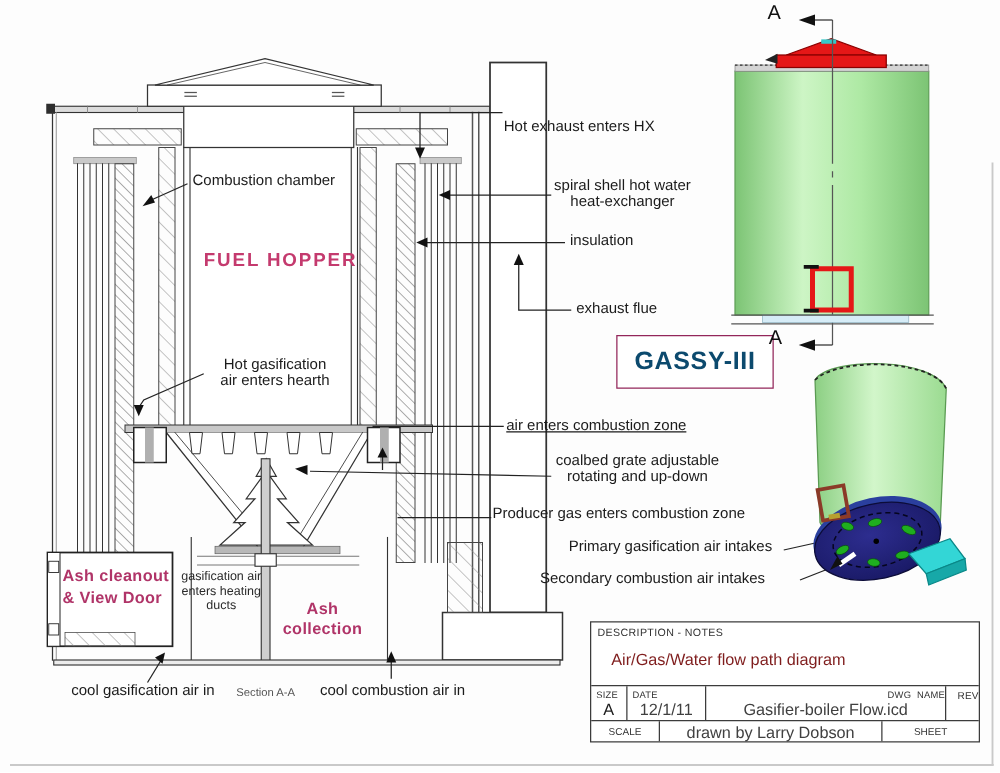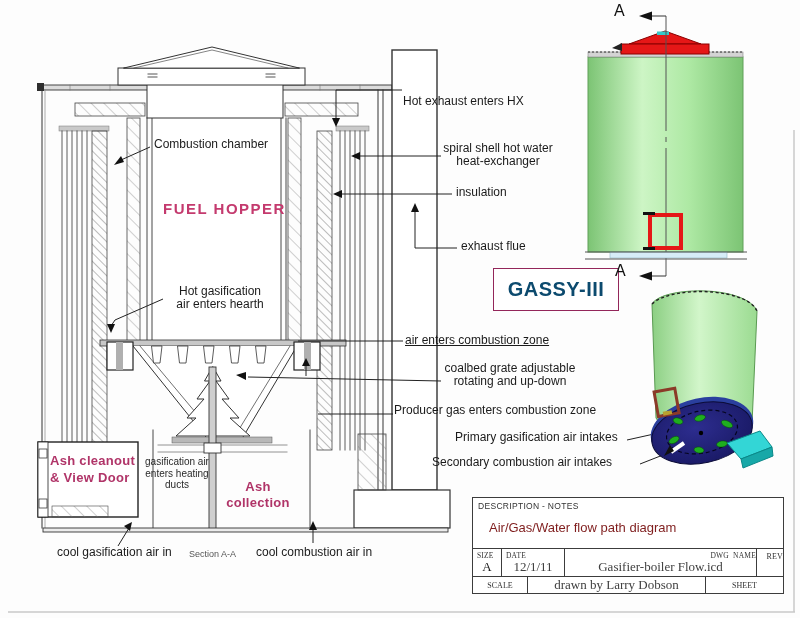--- a/index.html
+++ b/index.html
@@ -22,21 +22,21 @@
     font-size:20px;font-weight:bold;color:#0c4a6e;letter-spacing:.5px;margin-left:33px;
   }
   
   #title-block{
     position:absolute;left:472px;top:497px;width:310px;height:95px;
     border:1.3px solid #3c3c3c;background:#fff;display:flex;flex-direction:column;font-size:12px;
   }
   .tb-top{height:50px;border-bottom:1px solid #3c3c3c;position:relative;}
   .tb-desc-header{position:absolute;left:5px;top:3px;font-size:8.5px;color:#333;letter-spacing:.3px;}
   .tb-desc{position:absolute;left:16px;top:22px;font-size:13px;color:#7f1d1d;}
-  .tb-row{display:flex;font-family:Liberation Serif, serif;}
+  .tb-row{display:flex;}
   .tb-mid{height:27px;border-bottom:1px solid #3c3c3c;}
   .tb-bot{flex:1;}
   .tb-cell{position:relative;height:100%;box-sizing:border-box;}
   .bl{border-left:1px solid #3c3c3c;}
   .cell-lbl{position:absolute;left:4px;top:2px;font-size:7.5px;color:#333;letter-spacing:.2px;}
   .cell-lbl.ctr{left:0;width:100%;text-align:right;}
   .cell-val{position:absolute;left:0;bottom:1px;width:100%;text-align:center;font-size:13px;}
   .magenta{color:#404040;}
   .mid-cell-lbl-only{display:flex;align-items:center;justify-content:center;font-size:8px;color:#333;height:100%;}
 </style>

